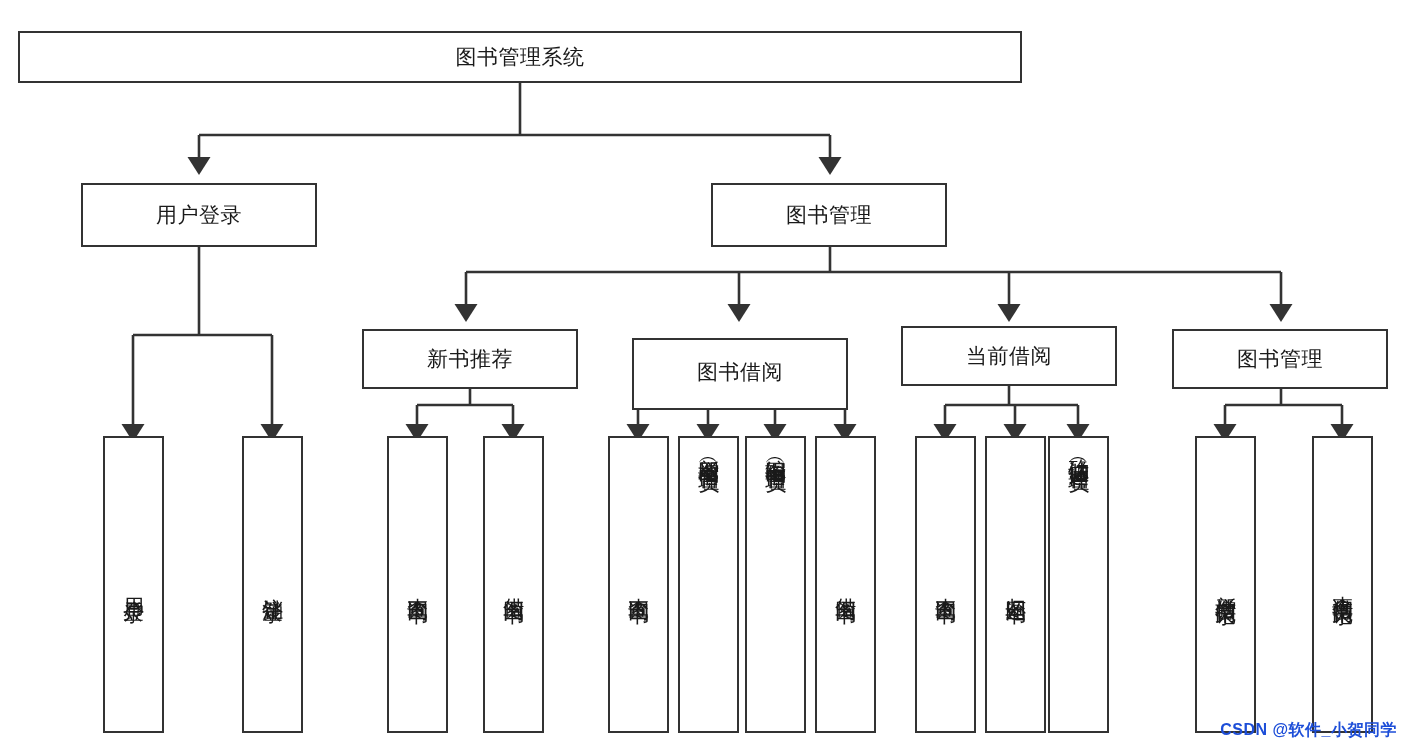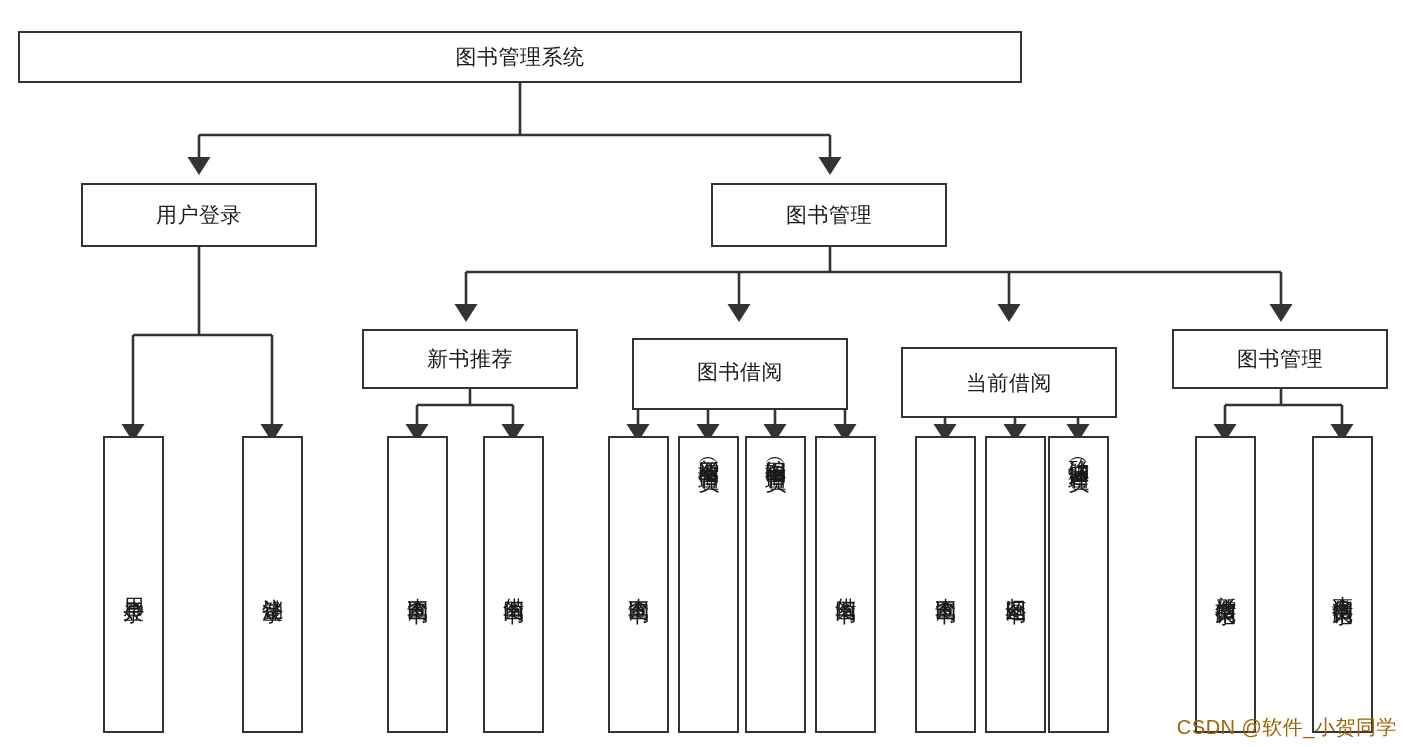--- a/index.html
+++ b/index.html
@@ -54,25 +54,26 @@
     align-items: center;
     justify-content: center;
   }
   .node-v.top-align {
     justify-content: flex-start;
   }
   #watermark {
     position: absolute;
     right: 8px;
     bottom: 6px;
-    font-size: 20px;
-    color: #a16207;
+    font-size: 16px;
+    color: #1d4ed8;
     letter-spacing: 0.5px;
     white-space: nowrap;
     user-select: none;
+    font-weight: bold;
   }
 </style>
 </head>
 <body>
 
 <div id="diagram-root">
 
   <svg id="edge-layer" viewBox="0 0 1405 747" width="1405" height="747" xmlns="http://www.w3.org/2000/svg">
     <defs>
       <marker id="arrowhead" markerWidth="9" markerHeight="9" refX="3.2" refY="4.5" orient="auto" markerUnits="strokeWidth">
@@ -124,21 +125,21 @@
     </g>
   </svg>
 
   <div class="node node-h" style="left:18px; top:18px; width:1004px; height:52px;">图书管理系统</div>
 
   <div class="node node-h" style="left:81px; top:170px; width:236px; height:64px;">用户登录</div>
   <div class="node node-h" style="left:711px; top:170px; width:236px; height:64px;">图书管理</div>
 
   <div class="node node-h" style="left:362px; top:316px; width:216px; height:60px;">新书推荐</div>
   <div class="node node-h" style="left:632px; top:325px; width:216px; height:72px;font-family:Liberation Mono, monospace;">图书借阅</div>
-  <div class="node node-h" style="left:901px; top:334px; width:216px; height:71px;">当前借阅</div>
+  <div class="node node-h" style="left:901px; top:313px; width:216px; height:60px;">当前借阅</div>
   <div class="node node-h" style="left:1172px; top:316px; width:216px; height:60px;">图书管理</div>
 
   <div class="node node-v" style="left:103px; top:436px; width:61px; height:297px;">用户登录</div>
   <div class="node node-v" style="left:242px; top:436px; width:61px; height:297px;">注销登录</div>
 
   <div class="node node-v" style="left:387px; top:436px; width:61px; height:297px;">查询图书</div>
   <div class="node node-v" style="left:483px; top:436px; width:61px; height:297px;">借阅图书</div>
 
   <div class="node node-v" style="left:608px; top:436px; width:61px; height:297px;">查询图书</div>
   <div class="node node-v top-align" style="left:678px; top:436px; width:61px; height:297px;">新增图书（管理员）</div>

